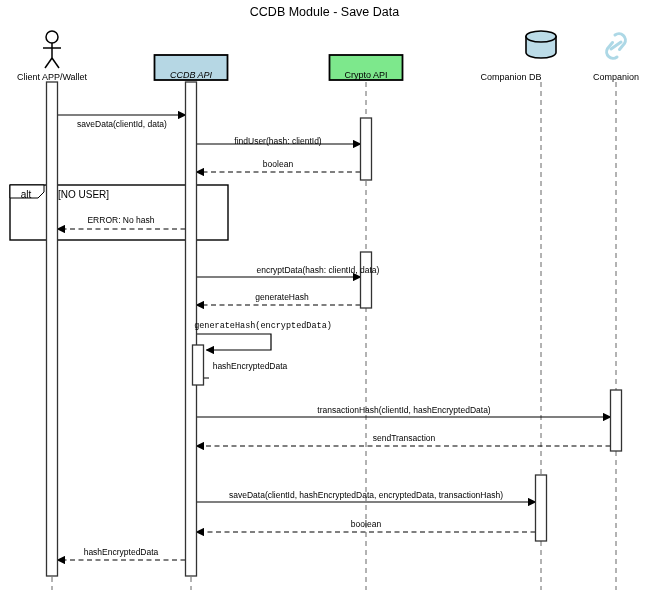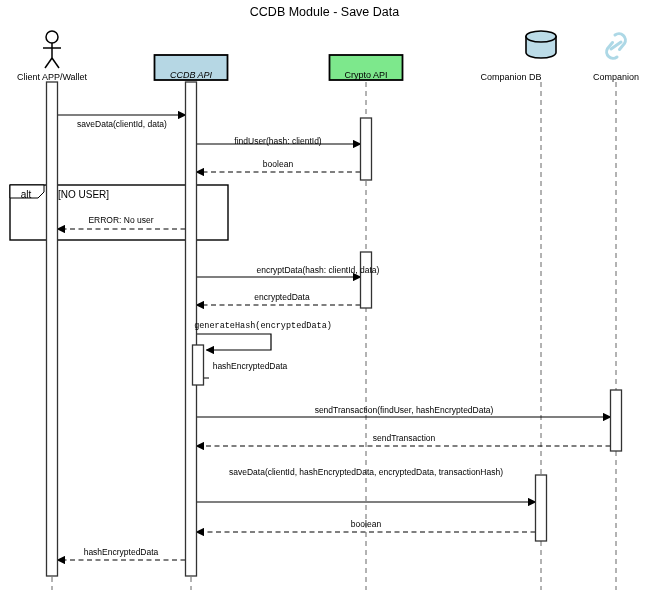--- a/index.html
+++ b/index.html
@@ -145,27 +145,27 @@
 
   <div id="label-layer">
       <div class="lbl participant-name" style="left: 52px; top: 73px;">Client APP/Wallet</div>
       <div class="lbl box-name" style="left: 191px; top: 71px; font-style: italic;">CCDB API</div>
       <div class="lbl box-name" style="left: 366px; top: 71px;">Crypto API</div>
       <div class="lbl participant-name" style="left: 511px; top: 73px;">Companion DB</div>
       <div class="lbl participant-name" style="left: 616px; top: 73px;">Companion</div>
       <div class="lbl msg-label" style="left: 122px; top: 120px;">saveData(clientId, data)</div>
       <div class="lbl msg-label" style="left: 278px; top: 137px;">findUser(hash: clientId)</div>
       <div class="lbl msg-label" style="left: 278px; top: 160px;">boolean</div>
-      <div class="lbl msg-label" style="left: 121px; top: 216px;">ERROR: No user</div>
+      <div class="lbl msg-label" style="left: 121px; top: 216px;">ERROR: No hash</div>
       <div class="lbl msg-label" style="left: 278px; top: 266px; margin-left: 40px;">encryptData(hash: clientId, data)</div>
-      <div class="lbl msg-label" style="left: 282px; top: 293px;">encryptedData</div>
+      <div class="lbl msg-label" style="left: 282px; top: 293px;">generateHash</div>
       <div class="lbl msg-label" style="left: 263px; top: 322px; font-family: Liberation Mono, monospace;">generateHash(encryptedData)</div>
       <div class="lbl msg-label" style="left: 250px; top: 362px;">hashEncryptedData</div>
-      <div class="lbl msg-label" style="left: 404px; top: 406px;">sendTransaction(findUser, hashEncryptedData)</div>
+      <div class="lbl msg-label" style="left: 404px; top: 406px;">transactionHash(clientId, hashEncryptedData)</div>
       <div class="lbl msg-label" style="left: 404px; top: 434px;">sendTransaction</div>
-      <div class="lbl msg-label" style="left: 366px; top: 468px;">saveData(clientId, hashEncryptedData, encryptedData, transactionHash)</div>
+      <div class="lbl msg-label" style="left: 366px; top: 491px;">saveData(clientId, hashEncryptedData, encryptedData, transactionHash)</div>
       <div class="lbl msg-label" style="left: 366px; top: 520px;">boolean</div>
       <div class="lbl msg-label" style="left: 121px; top: 548px;">hashEncryptedData</div>
       <div class="lbl frag-op" style="left: 26px; top: 190px;">alt</div>
       <div class="lbl frag-guard" style="left: 58px; top: 190px;">[NO USER]</div>
     </div>
 
 </div>
 
 </body></html>

